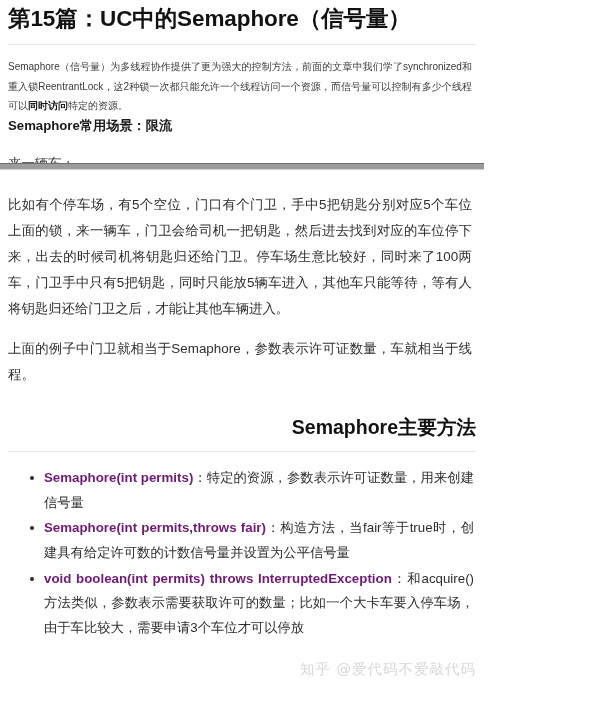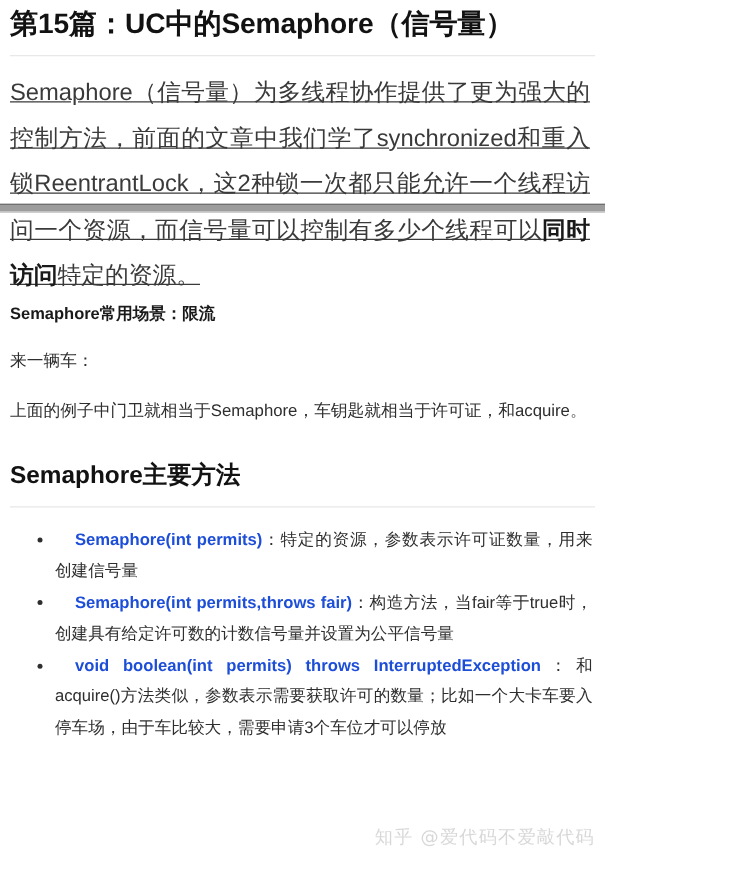--- a/index.html
+++ b/index.html
@@ -38,27 +38,26 @@
   }
   .rule-light {
     height: 1px;
     background: #e8e8e8;
     width: 100%;
     margin: 0;
   }
 
   
   .intro {
-    font-size: 19px;
+    font-size: 10px;
     line-height: 1.92;
     color: #3a3a3a;
     margin: 12px 0 0 0;
     padding: 0 4px 0 0;
     text-align: justify;
-    text-decoration: underline;
   }
   .intro b { color: #1a1a1a; font-weight: bold; }
 
   
   .rule-heavy {
     position: absolute;
     left: 0;
     top: 163px;
     width: 600px;
     height: 7px;
@@ -87,20 +86,21 @@
   }
 
   
   .h2 {
     font-size: 19.5px;
     font-weight: bold;
     color: #121212;
     margin: 26px 0 0 0;
     padding-bottom: 11px;
     line-height: 1.3;
+    text-align: right;
   }
 
   
   ul.methods {
     list-style: none;
     margin: 14px 0 0 0;
     padding: 0 2px 0 36px;
   }
   ul.methods > li {
     position: relative;
@@ -115,22 +115,21 @@
     position: absolute;
     left: -14px;
     top: 10px;
     width: 4px;
     height: 4px;
     border-radius: 50%;
     background: #2e2e2e;
   }
   ul.methods > li .sig {
     font-weight: bold;
-    color: #1d4ed8;
-    margin-left: 16px;
+    color: #701a75;
   }
 
   
   .watermark {
     position: absolute;
     right: 8px;
     top: 660px;
     font-size: 14.5px;
     color: #c9c9c9;
     opacity: 0.72;
@@ -151,22 +150,23 @@
 
   <p class="intro"><span>Semaphore（信号量）为多线程协作提供了更为强大的控制方法，前面的文章中我们学了synchronized和重入锁ReentrantLock，这2种锁一次都只能允许一个线程访问一个资源，而信号量可以控制有多少个线程可以</span><b>同时访问</b><span>特定的资源。</span></p>
 
   <div class="rule-heavy"></div>
 
   <div class="section-scenario">
     <p class="lead-bold">Semaphore常用场景：限流</p>
 
     <p class="para">来一辆车：</p>
 
+    <p class="para">比如有个停车场，有5个空位，门口有个门卫，手中5把钥匙分别对应5个车位上面的锁，来一辆车，门卫会给司机一把钥匙，然后进去找到对应的车位停下来，出去的时候司机将钥匙归还给门卫。停车场生意比较好，同时来了100两车，门卫手中只有5把钥匙，同时只能放5辆车进入，其他车只能等待，等有人将钥匙归还给门卫之后，才能让其他车辆进入。</p>
 
-    <p class="para">上面的例子中门卫就相当于Semaphore，车钥匙就相当于许可证，和acquire。</p>
+    <p class="para">上面的例子中门卫就相当于Semaphore，参数表示许可证数量，车就相当于线程。</p>
   </div>
 
   <h2 class="h2">Semaphore主要方法</h2>
 
   <div class="rule-light"></div>
 
   <ul class="methods" id="methods-list">
       <li><span class="sig">Semaphore(int permits)</span><span>：特定的资源，参数表示许可证数量，用来创建信号量</span></li>
       <li><span class="sig">Semaphore(int permits,throws fair)</span><span>：构造方法，当fair等于true时，创建具有给定许可数的计数信号量并设置为公平信号量</span></li>
       <li><span class="sig">void boolean(int permits) throws InterruptedException</span><span>：和acquire()方法类似，参数表示需要获取许可的数量；比如一个大卡车要入停车场，由于车比较大，需要申请3个车位才可以停放</span></li>

